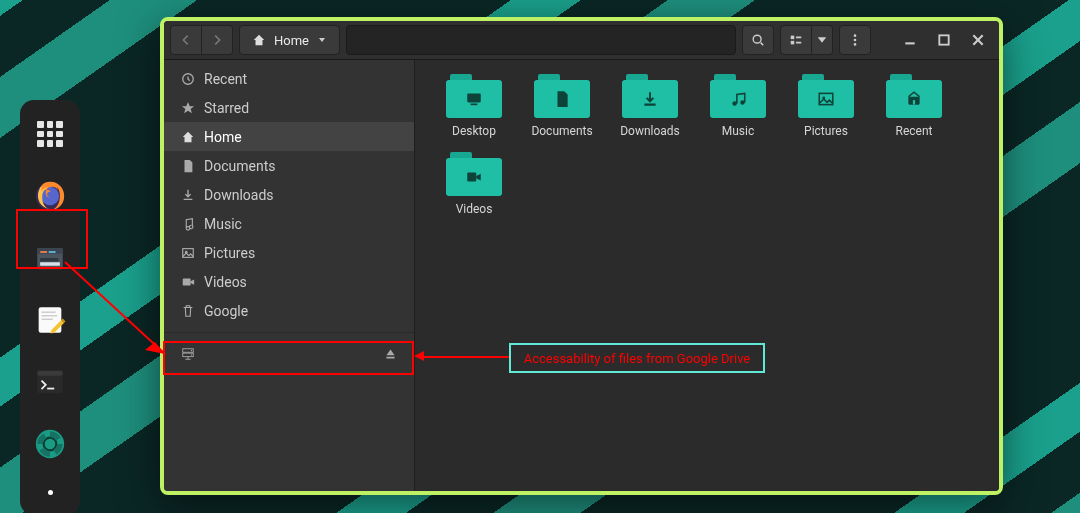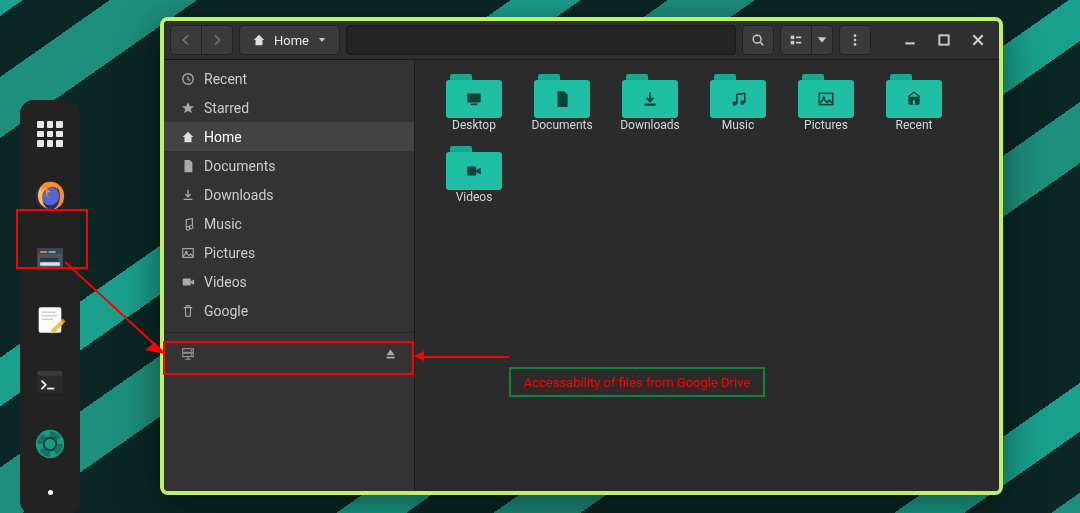--- a/index.html
+++ b/index.html
@@ -36,30 +36,30 @@
   .sidebar{width:250px;background:#333;border-right:1px solid #1e1e1e;display:flex;flex-direction:column;padding-top:4px;padding-bottom:110px;overflow:hidden;}
   .sb-item{height:30px;display:flex;align-items:center;gap:8px;padding:0 16px;color:#ccc;font-size:14px;}
   .sb-item.active{background:#434343;color:#fff;}
   .sb-item .ic{width:16px;height:16px;display:flex;align-items:center;justify-content:center;color:#aaa;flex-shrink:0;}
   .sb-item.active .ic{color:#ddd;}
   .sb-item .eject{margin-left:auto;}
   .sb-sep{height:1px;background:#292929;margin:6px 0;}
   
   .content{flex:1;background:#2b2b2b;padding:14px 20px;}
   .grid{display:flex;flex-wrap:wrap;gap:14px 10px;}
-  .folder{width:78px;display:flex;flex-direction:column;align-items:center;}
+  .folder{width:78px;display:flex;flex-direction:column;align-items:center;gap:6px;}
   .folder-ic{width:56px;height:44px;position:relative;}
   .folder-ic .tab{position:absolute;top:0;left:4px;width:22px;height:8px;background:#18a892;border-radius:2px 2px 0 0;}
   .folder-ic .body{position:absolute;top:6px;left:0;right:0;bottom:0;background:#1fbfa6;border-radius:3px;}
   .folder-ic .glyph{position:absolute;inset:0;top:6px;display:flex;align-items:center;justify-content:center;color:#0d4339;}
   .folder-ic .glyph svg{width:18px;height:18px;fill:currentColor;}
   .folder-label{color:#d6d6d6;font-size:12px;text-align:center;}
   
   .annot{position:absolute;border:2px solid #f00;z-index:50;pointer-events:none;}
-  .annot-badge{position:absolute;border:2px solid #15803d;z-index:50;color:#f00;font-size:13px;display:flex;align-items:center;justify-content:center;padding:0 10px;background:transparent;margin-top:24px;}
+  .annot-badge{position:absolute;border:2px solid #5eead4;z-index:50;color:#f00;font-size:13px;display:flex;align-items:center;justify-content:center;padding:0 10px;background:transparent;}
   .arrow-line{position:absolute;height:0;border-top:2px solid #f00;z-index:49;}
   .arrow-head{position:absolute;width:0;height:0;border-top:5px solid transparent;border-bottom:5px solid transparent;border-right:10px solid #f00;z-index:49;}
   .arrow-diag{position:absolute;z-index:49;}
 </style>
 </head>
 <body>
 
 <div class="bg-stripes"></div>
 
 <div class="dock">

